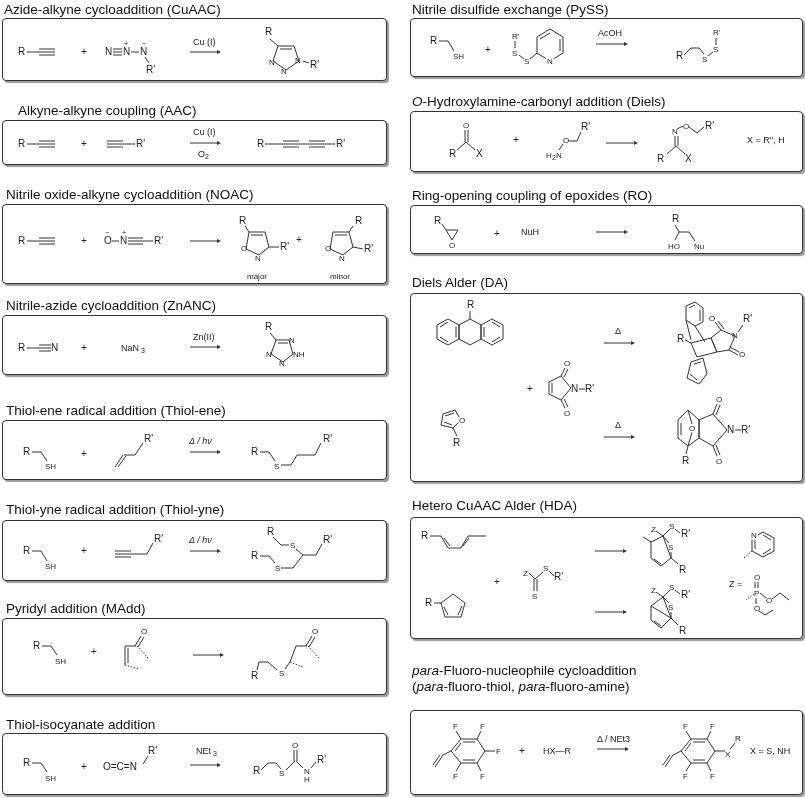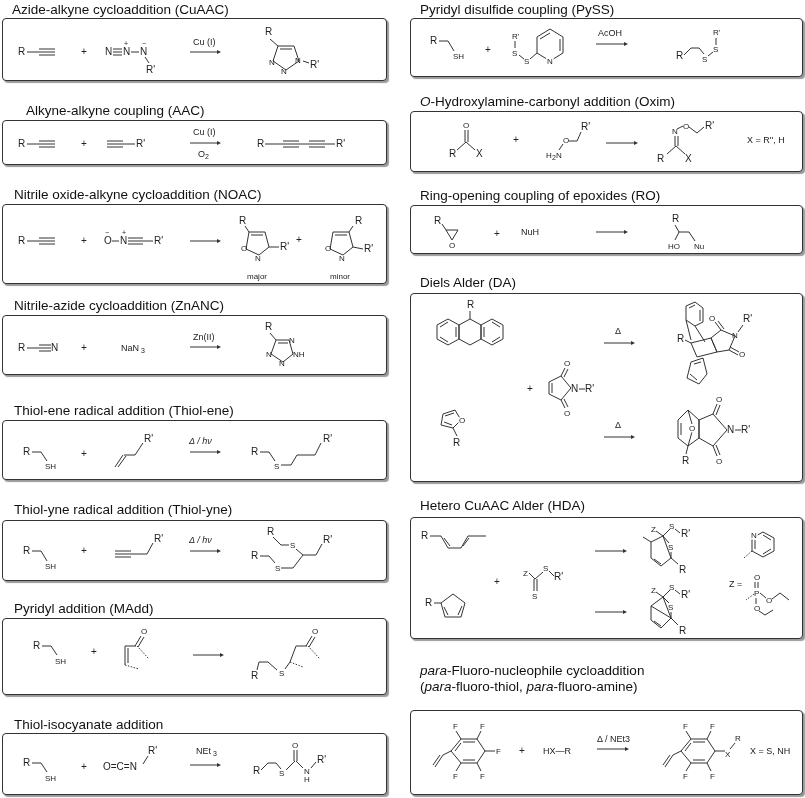--- a/index.html
+++ b/index.html
@@ -1,17 +1,17 @@
 <!DOCTYPE html>
 <html><head>
 <meta charset="utf-8">
 <style>
   html,body{margin:0;padding:0;background:#fff;}
   body{width:805px;height:798px;position:relative;overflow:hidden;font-family:"Liberation Sans",sans-serif;color:#1a1a1a;}
-  .title{position:absolute;font-size:13.5px;line-height:16px;white-space:nowrap;color:#111;margin-left:8px;}
+  .title{position:absolute;font-size:13.5px;line-height:16px;white-space:nowrap;color:#111;}
   .title i{font-style:italic;}
   .box{position:absolute;border:1px solid #333;border-radius:4px;background:#fff;box-shadow:2px 2px 1px #9a9a9a;}
   .box svg{position:absolute;left:0;top:0;overflow:visible;}
   svg text{font-family:"Liberation Sans",sans-serif;fill:#222;}
   .t{font-size:10px;}
   .s{font-size:7px;}
   .c{font-size:9px;}
   .sm{font-size:8px;}
   .ln{stroke:#333;stroke-width:1;fill:none;}
   .dash{stroke:#333;stroke-width:1;fill:none;stroke-dasharray:1.5,1.5;}
@@ -279,21 +279,21 @@
       <line class="ln" x1="294" y1="27" x2="294" y2="16"></line>
     <text class="sm" x="289" y="14">O</text>
     <line class="ln" x1="293" y1="27" x2="300" y2="34"></line>
     <text class="sm" x="301" y="40">N</text>
       <text class="sm" x="301" y="48">H</text>
     <line class="ln" x1="308" y1="34" x2="313" y2="28"></line>
     <text class="t" x="314" y="29">R'</text>
   </svg>
 </div>
 
-<div class="title" style="left:412px;top:2px">Pyridyl disulfide coupling  (PySS)</div>
+<div class="title" style="left:412px;top:2px">Nitrile disulfide exchange  (PySS)</div>
 <div class="box" style="left:410px;top:18px;width:391px;height:57px">
   <svg width="391" height="57">
     <text class="t" x="19" y="25">R</text>
     <line class="ln" x1="28" y1="22" x2="37" y2="22"></line>
       <line class="ln" x1="37" y1="22" x2="43" y2="32"></line>
     <text class="sm" x="42" y="40">SH</text>
     <text class="t" x="74" y="34">+</text>
     <text class="sm" x="101" y="20">R'</text>
     <line class="ln" x1="104" y1="22" x2="104" y2="29"></line>
     <text class="sm" x="101" y="37">S</text>
@@ -312,21 +312,21 @@
       <line class="ln" x1="280" y1="29" x2="288" y2="29"></line>
       <line class="ln" x1="288" y1="29" x2="293" y2="35"></line>
     <text class="sm" x="291" y="43">S</text>
     <line class="ln" x1="297" y1="37" x2="302" y2="33"></line>
     <text class="sm" x="302" y="33">S</text>
     <line class="ln" x1="305" y1="26" x2="305" y2="19"></line>
     <text class="sm" x="302" y="16">R'</text>
   </svg>
 </div>
 
-<div class="title" style="left:412px;top:94px"><i>O</i><span>-Hydroxylamine-carbonyl addition  (Oxim)</span></div>
+<div class="title" style="left:412px;top:94px"><i>O</i><span>-Hydroxylamine-carbonyl addition  (Diels)</span></div>
 <div class="box" style="left:410px;top:111px;width:391px;height:59px">
   <svg width="391" height="59">
     <text class="sm" x="52" y="16">O</text>
     <line class="ln" x1="54" y1="18" x2="54" y2="30"></line>
       <line class="ln" x1="57" y1="18" x2="57" y2="30"></line>
     <line class="ln" x1="55" y1="30" x2="46" y2="38"></line>
       <line class="ln" x1="55" y1="30" x2="64" y2="38"></line>
     <text class="t" x="38" y="45">R</text>
       <text class="t" x="65" y="45">X</text>
     <text class="t" x="102" y="31">+</text>

